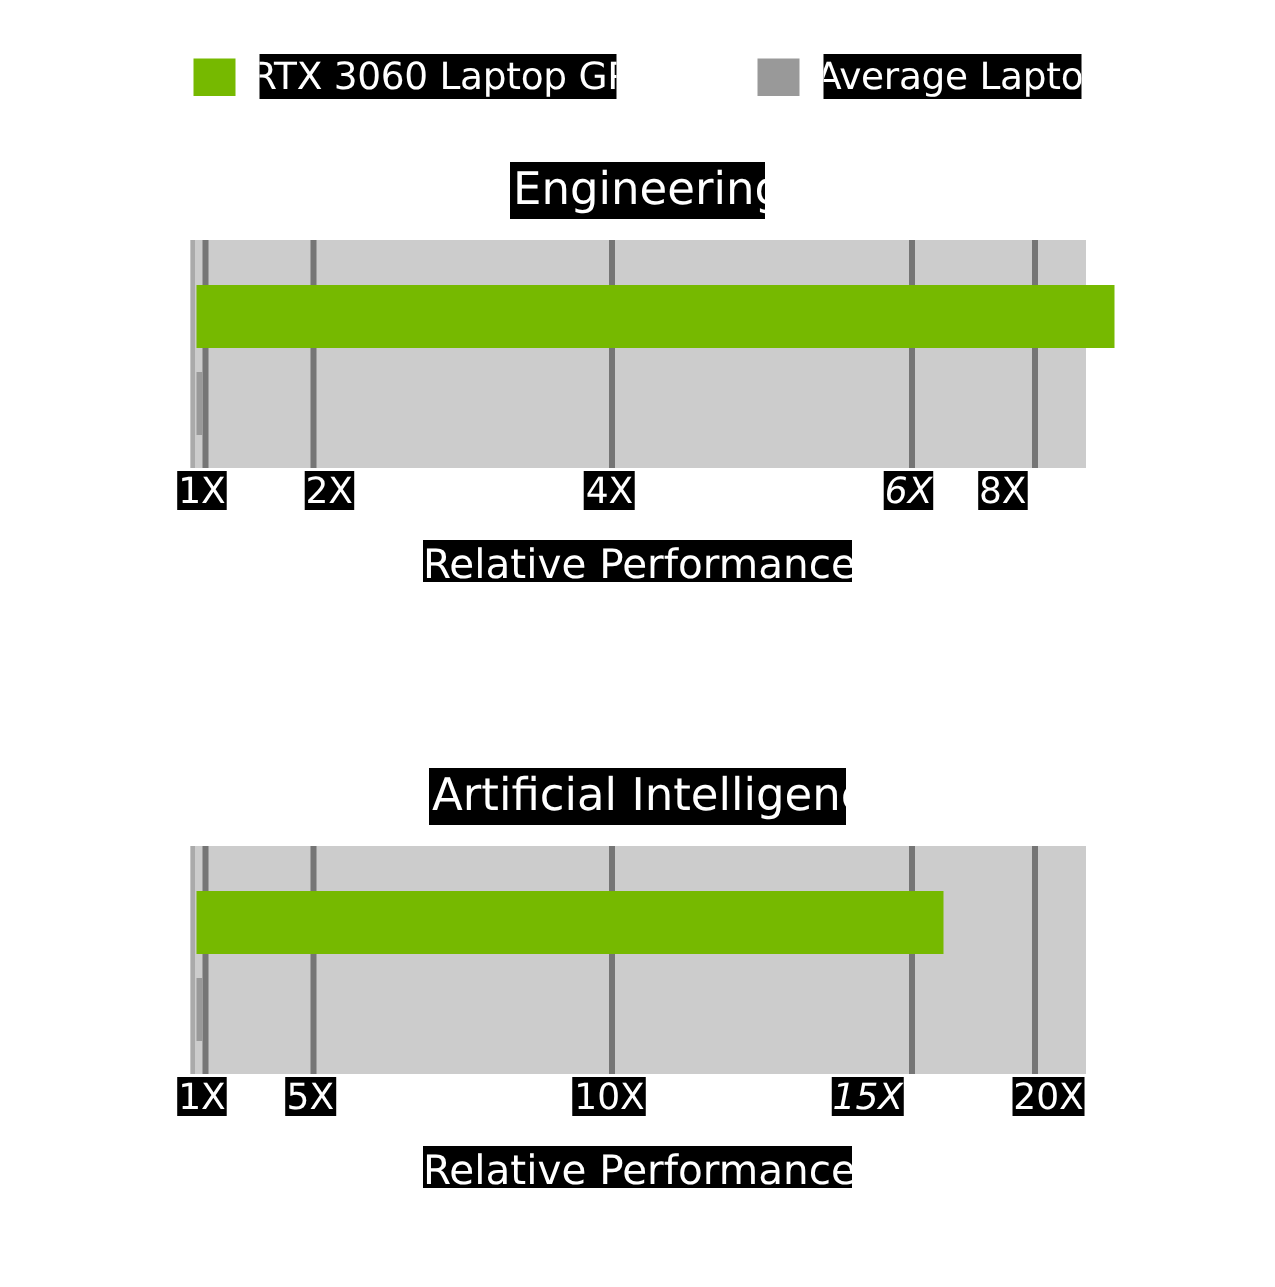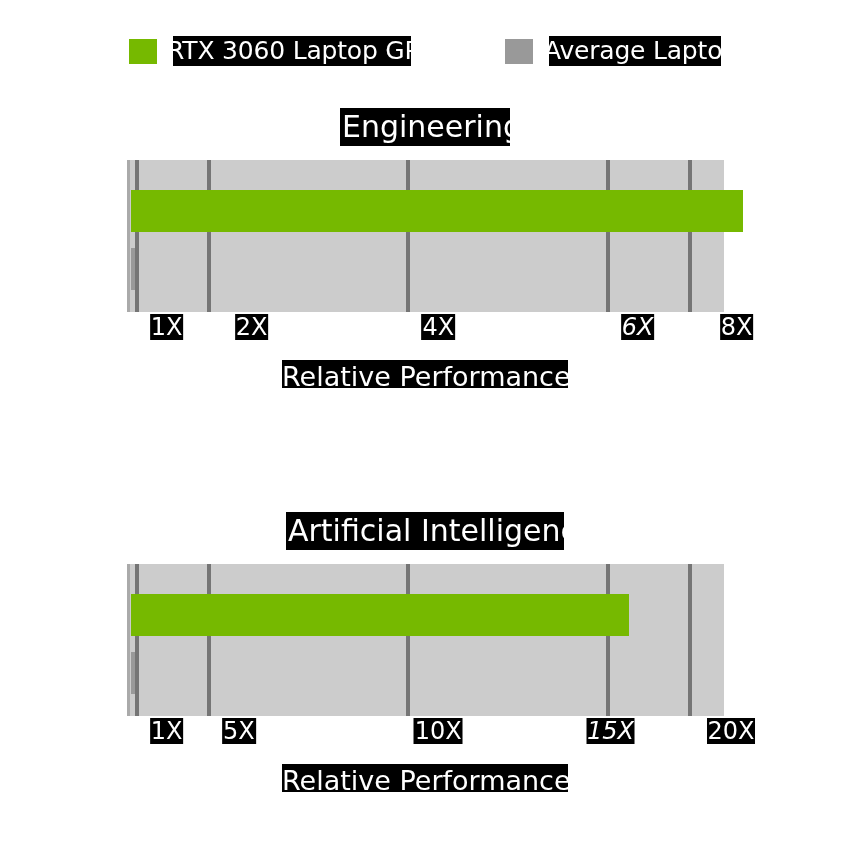--- a/index.html
+++ b/index.html
@@ -126,21 +126,20 @@
     height: 30px;
   }
   .tick-label {
     position: absolute;
     top: 2px;
     transform: translateX(-50%);
     font-size: 24px;
     line-height: 26px;
     height: 26px;
     white-space: nowrap;
-    margin-left: 32px;
   }
   .tick-label .hl {
     padding: 0 1px;
     overflow: hidden;
     display: inline-block;
   }
 
   .axis-title {
     text-align: center;
     margin-top: 18px;
@@ -184,21 +183,21 @@
     <div class="bars">
         <div class="bar green" style="width: 612.283px; background: rgb(118, 185, 0);"></div>
         <div class="bar gray" style="width: 4.179px; background: rgb(153, 153, 153);"></div>
       </div>
   </div>
   <div class="ticks">
       <div class="tick-label" style="left: 8.179px;"><span class="hl">1X</span></div>
       <div class="tick-label" style="left: 93px;"><span class="hl">2X</span></div>
       <div class="tick-label" style="left: 279.814px;"><span class="hl">4X</span></div>
       <div class="tick-label" style="left: 479.212px; font-style: italic;"><span class="hl">6X</span></div>
-      <div class="tick-label" style="left: 578px; text-align: right;"><span class="hl">8X</span></div>
+      <div class="tick-label" style="left: 542px; text-align: right;"><span class="hl">8X</span></div>
     </div>
   <div class="axis-title">
     <span class="hl">Relative Performance</span>
   </div>
 </div>
 
 <div class="chart-block" id="chart-ai">
   <div class="chart-title">
     <span class="hl">Artificial Intelligence</span>
   </div>

